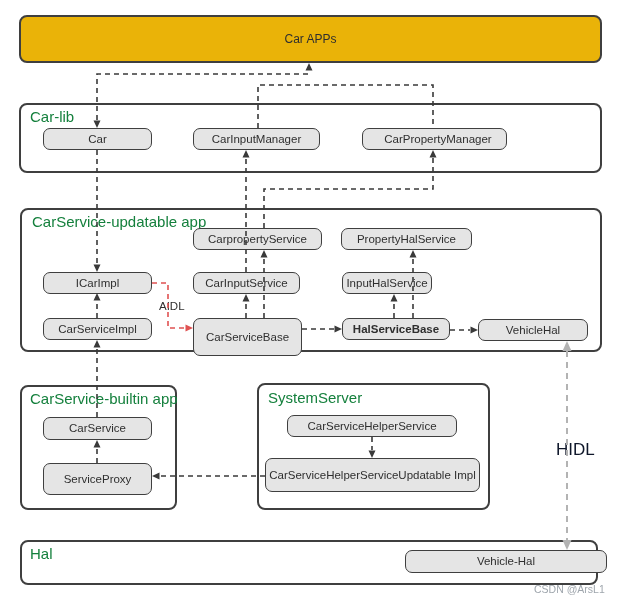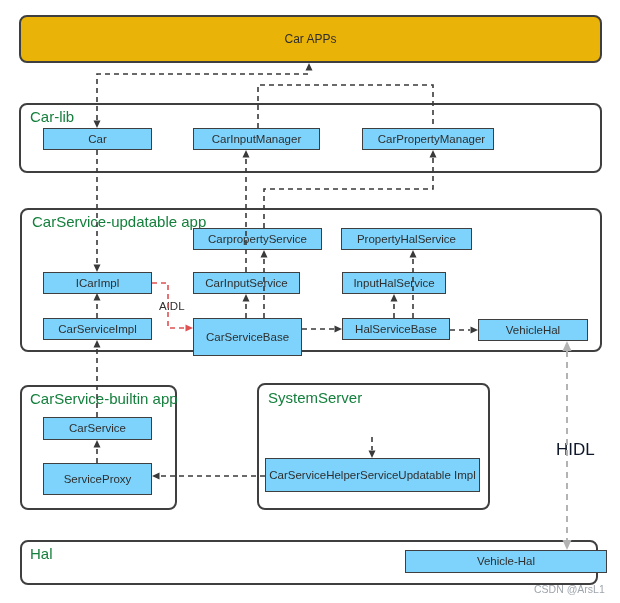--- a/index.html
+++ b/index.html
@@ -8,21 +8,21 @@
     font-family:"Liberation Sans","DejaVu Sans",sans-serif;color:#333;
   }
   .container{
     position:absolute;border:2px solid #3f3f3f;border-radius:8px;background:#ffffff;
     box-sizing:border-box;
   }
   .clabel{
     position:absolute;top:5px;left:11px;font-size:15px;color:#15803d;white-space:nowrap;
   }
   .box{
-    position:absolute;border:1.7px solid #3f3f3f;border-radius:0;background:#7dd3fc;
+    position:absolute;border:1.7px solid #3f3f3f;border-radius:7px;background:#e5e5e5;
     box-sizing:border-box;display:flex;align-items:center;justify-content:center;
     font-size:11.5px;color:#2f2f2f;text-align:center;line-height:1.25;padding:0 3px;
   }
   .bigbox{
     position:absolute;border:2px solid #3f3f3f;border-radius:8px;background:#eab308;
     box-sizing:border-box;display:flex;align-items:center;justify-content:center;
     font-size:12px;color:#2f2f2f;
   }
   #edge-layer{position:absolute;left:0;top:0;width:620px;height:603px;pointer-events:none;}
   .floating-label{position:absolute;font-size:11.5px;color:#2f2f2f;white-space:nowrap;}
@@ -33,41 +33,42 @@
 <body>
 
 <div id="stage">
 
   <div class="bigbox" style="left:19px;top:15px;width:583px;height:48px;">Car APPs</div>
 
   <div class="container" style="left:19px;top:103px;width:583px;height:70px;"></div>
   <span class="clabel" style="left:30px;top:108px;">Car-lib</span>
   <div class="box" style="left:43px;top:128px;width:109px;height:22px;">Car</div>
   <div class="box" style="left:193px;top:128px;width:127px;height:22px;">CarInputManager</div>
-  <div class="box" style="left:362px;top:128px;width:132px;height:22px;padding-left:10px;">CarPropertyManager</div>
+  <div class="box" style="left:362px;top:128px;width:145px;height:22px;padding-left:10px;">CarPropertyManager</div>
 
   <div class="container" style="left:20px;top:208px;width:582px;height:144px;"></div>
   <span class="clabel" style="left:32px;top:213px;">CarService-updatable app</span>
   <div class="box" style="left:193px;top:228px;width:129px;height:22px;">CarpropertyService</div>
   <div class="box" style="left:341px;top:228px;width:131px;height:22px;">PropertyHalService</div>
   <div class="box" style="left:43px;top:272px;width:109px;height:22px;">ICarImpl</div>
   <div class="box" style="left:193px;top:272px;width:107px;height:22px;">CarInputService</div>
-  <div class="box" style="left:342px;top:272px;width:104px;height:22px;">InputHalService</div>
+  <div class="box" style="left:342px;top:272px;width:90px;height:22px;">InputHalService</div>
   <div class="box" style="left:43px;top:318px;width:109px;height:22px;">CarServiceImpl</div>
   <div class="box" style="left:193px;top:318px;width:109px;height:38px;">CarServiceBase</div>
-  <div class="box" style="left:342px;top:318px;width:108px;height:22px;">HalServiceBase</div>
+  <div class="box" style="left:342px;top:318px;width:108px;height:22px;font-weight:bold;">HalServiceBase</div>
   <div class="box" style="left:478px;top:319px;width:110px;height:22px;">VehicleHal</div>
 
   <div class="container" style="left:20px;top:385px;width:157px;height:125px;"></div>
   <span class="clabel" style="left:30px;top:390px;">CarService-builtin app</span>
   <div class="box" style="left:43px;top:417px;width:109px;height:23px;text-align:center;">CarService</div>
   <div class="box" style="left:43px;top:463px;width:109px;height:32px;">ServiceProxy</div>
 
   <div class="container" style="left:257px;top:383px;width:233px;height:127px;"></div>
   <span class="clabel" style="left:268px;top:389px;">SystemServer</span>
+  <div class="box" style="left:287px;top:415px;width:170px;height:22px;">CarServiceHelperService</div>
   <div class="box" style="left:265px;top:458px;width:215px;height:34px;">CarServiceHelperServiceUpdatable Impl</div>
 
   <div class="container" style="left:20px;top:540px;width:578px;height:45px;"></div>
   <span class="clabel" style="left:30px;top:545px;">Hal</span>
   <div class="box" style="left:385px;top:550px;width:202px;height:23px;margin-left:20px;">Vehicle-Hal</div>
 
   <span class="floating-label" style="left:159px;top:300px;">AIDL</span>
   <span class="hidl-label" style="left:556px;top:440px;">HIDL</span>
   <span class="watermark" style="left:534px;top:583px;">CSDN @ArsL1</span>
 

